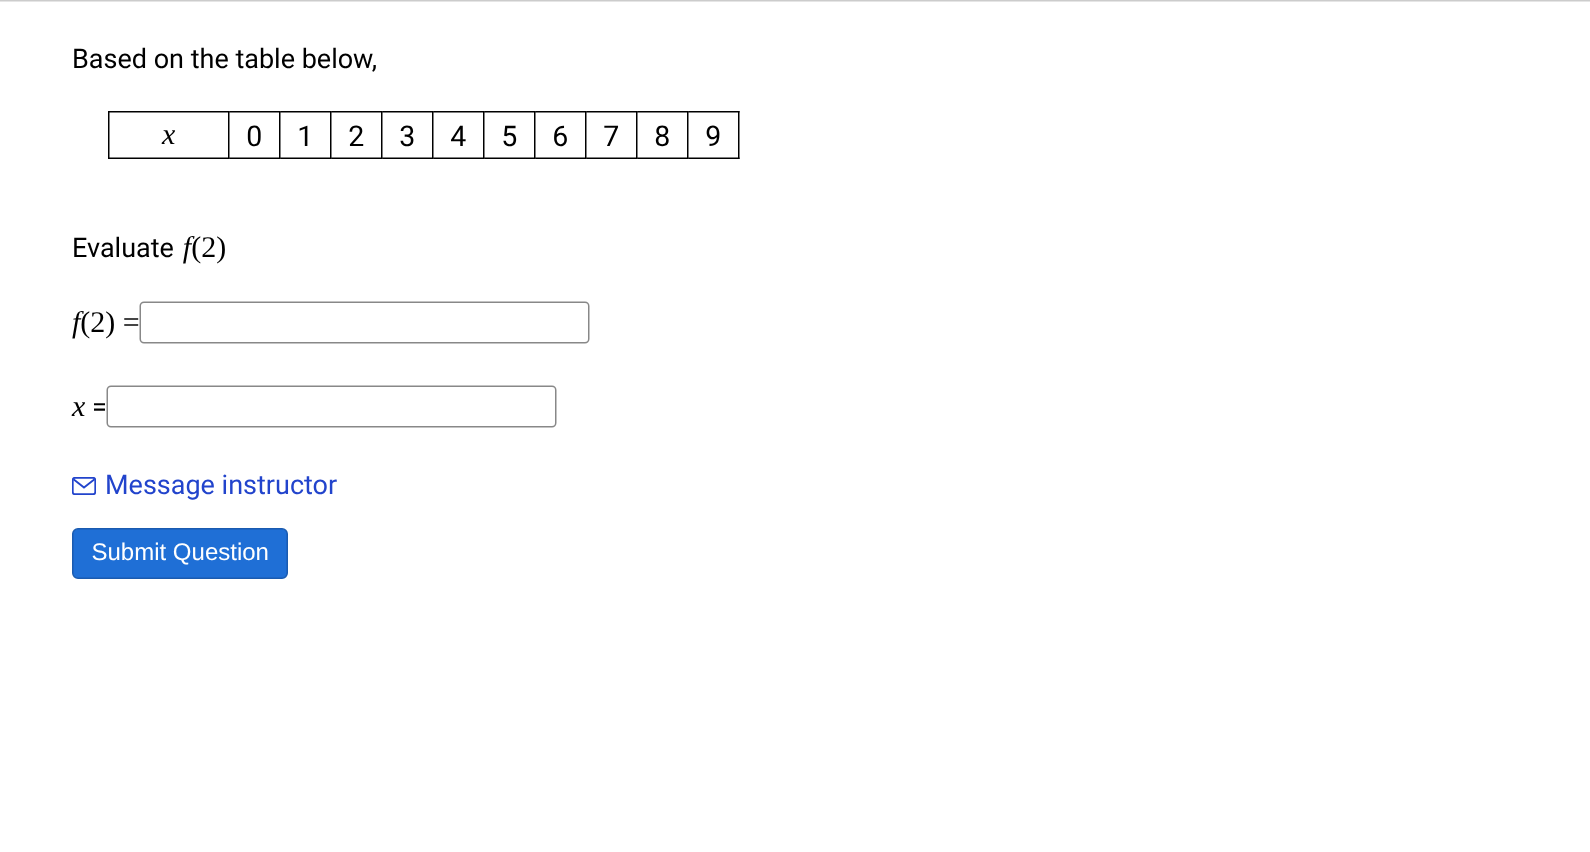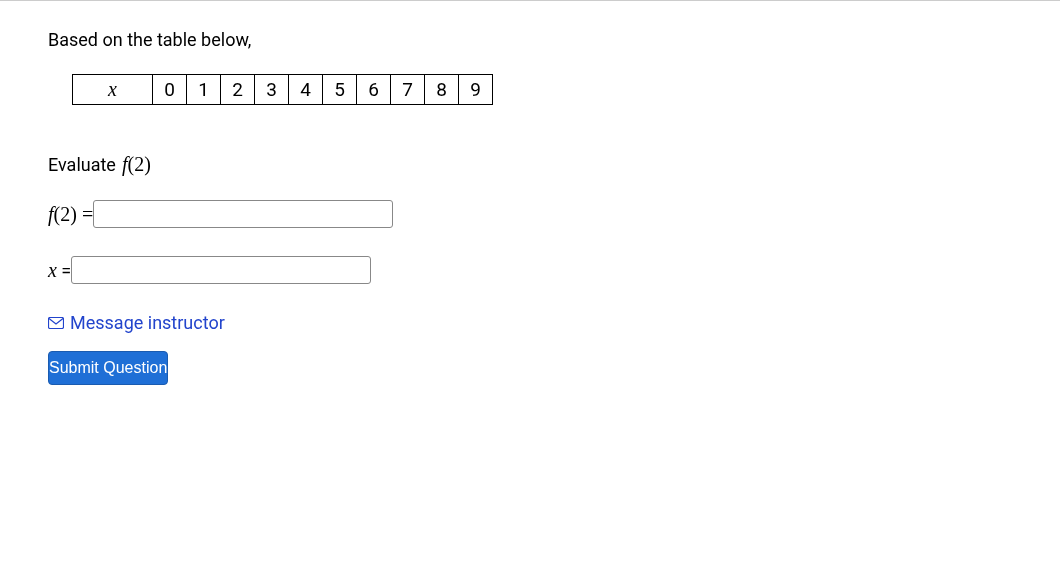--- a/index.html
+++ b/index.html
@@ -92,21 +92,21 @@
       position: relative;
     }
     .mail-icon svg {
       display: block;
     }
     .submit-btn {
       background: #1f6fd6;
       color: #fff;
       border: 1px solid #1a5bb0;
       border-radius: 4px;
-      padding: 7px 0;
+      padding: 7px 12px;
       font-size: 16px;
       cursor: pointer;
     }
   </style>
 </head>
 <body>
 
 <div class="container">
 
   <p class="prompt-line">Based on the table below,</p>

